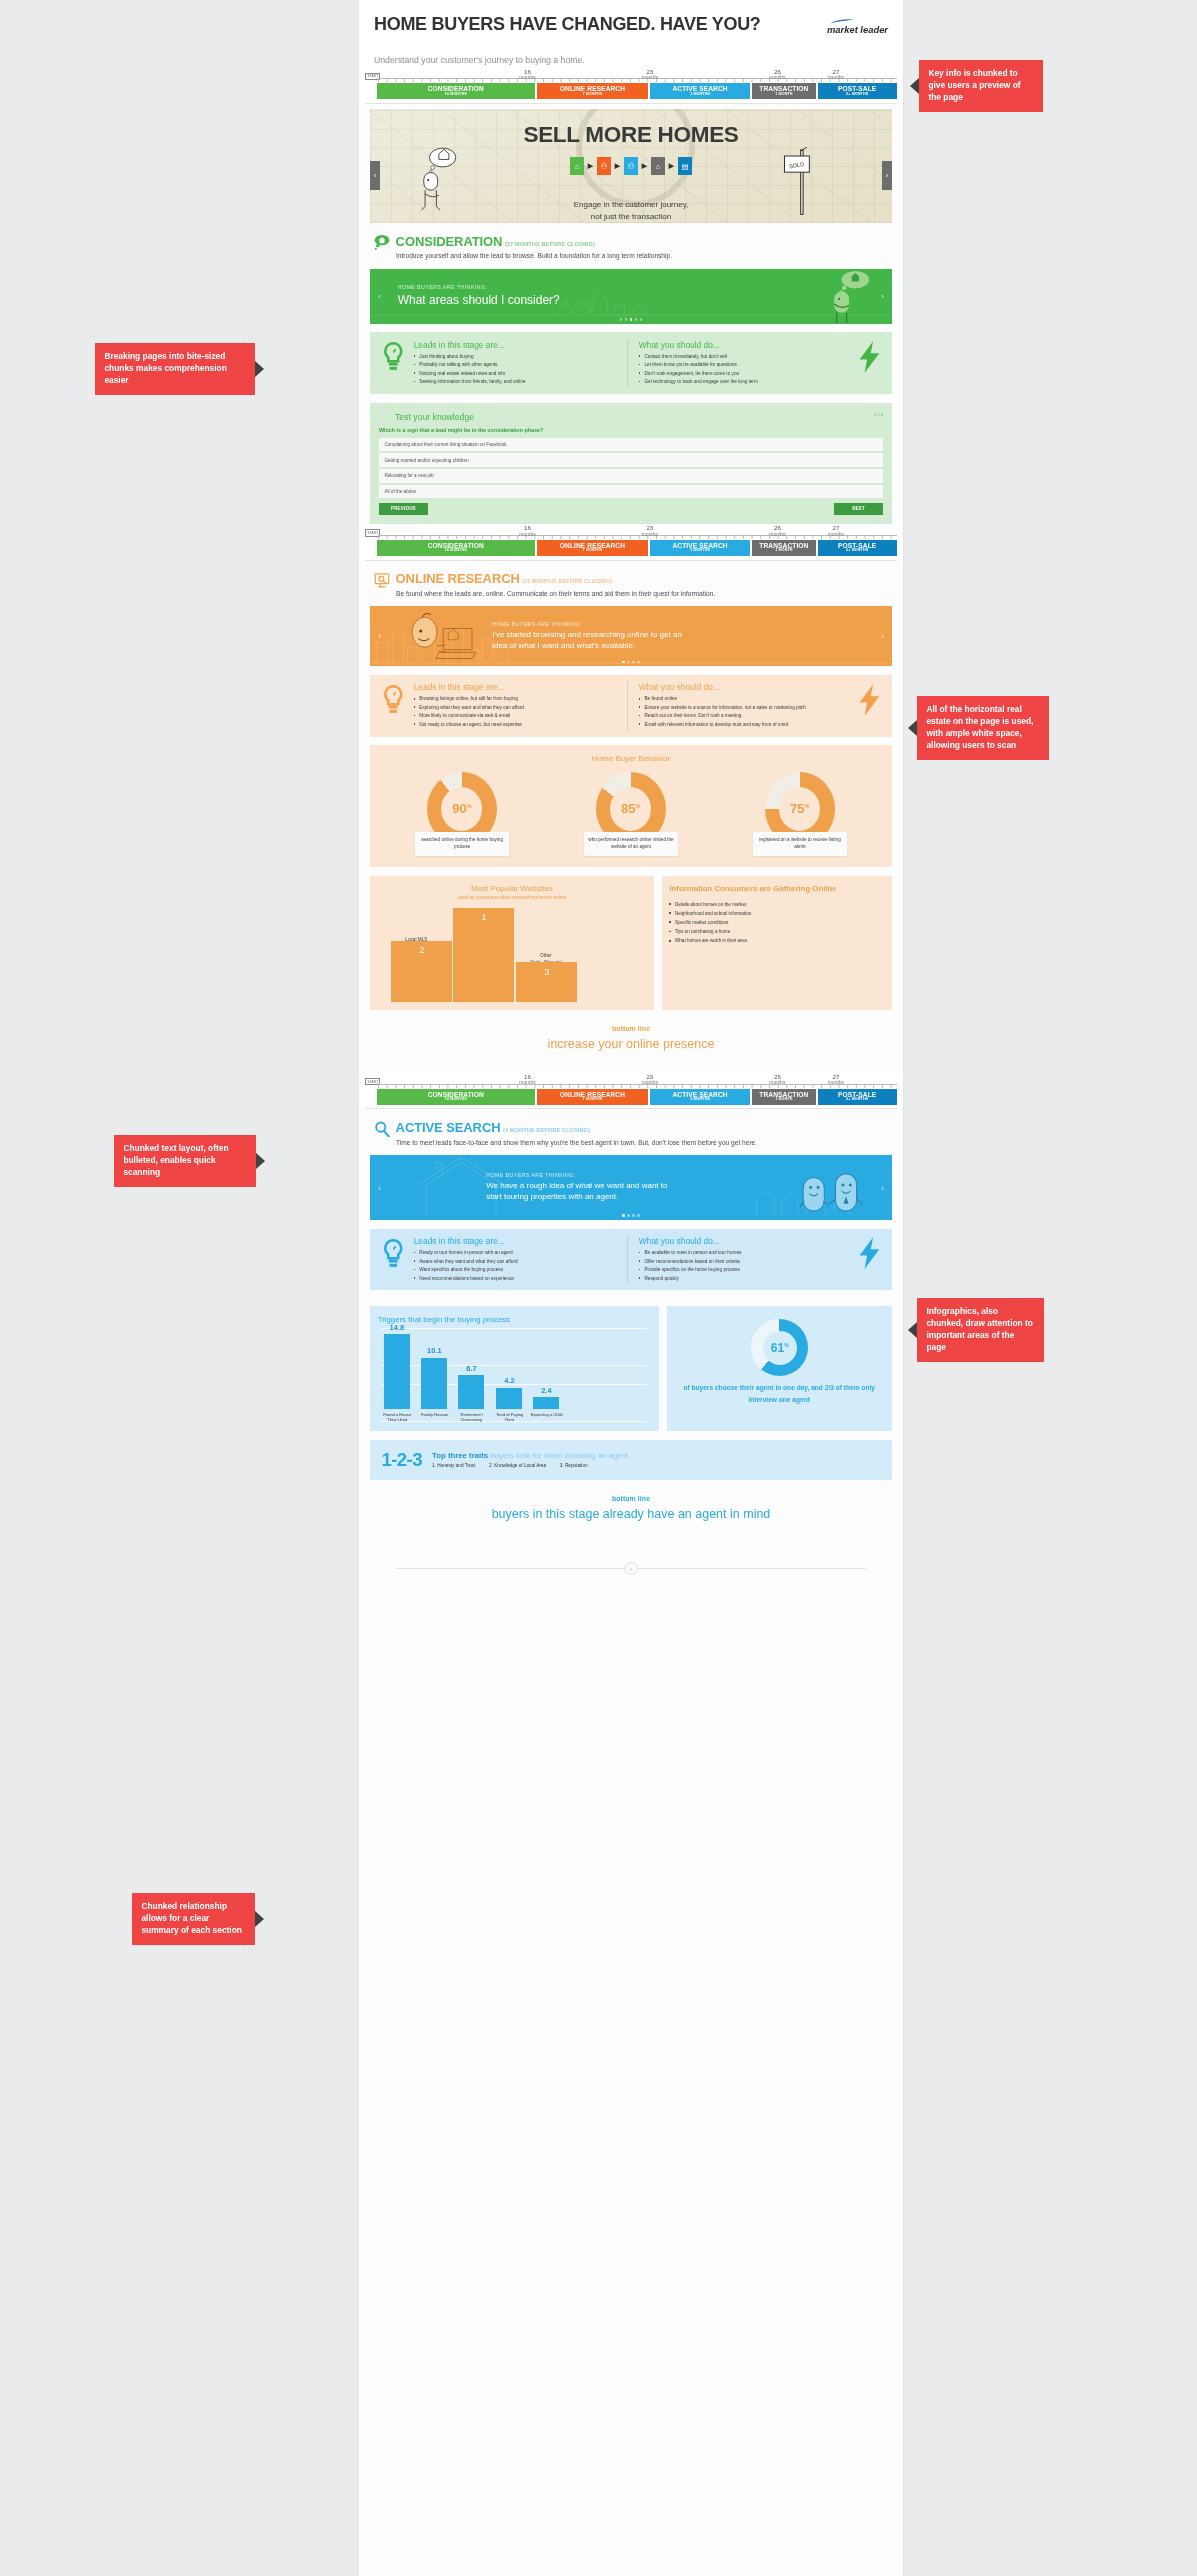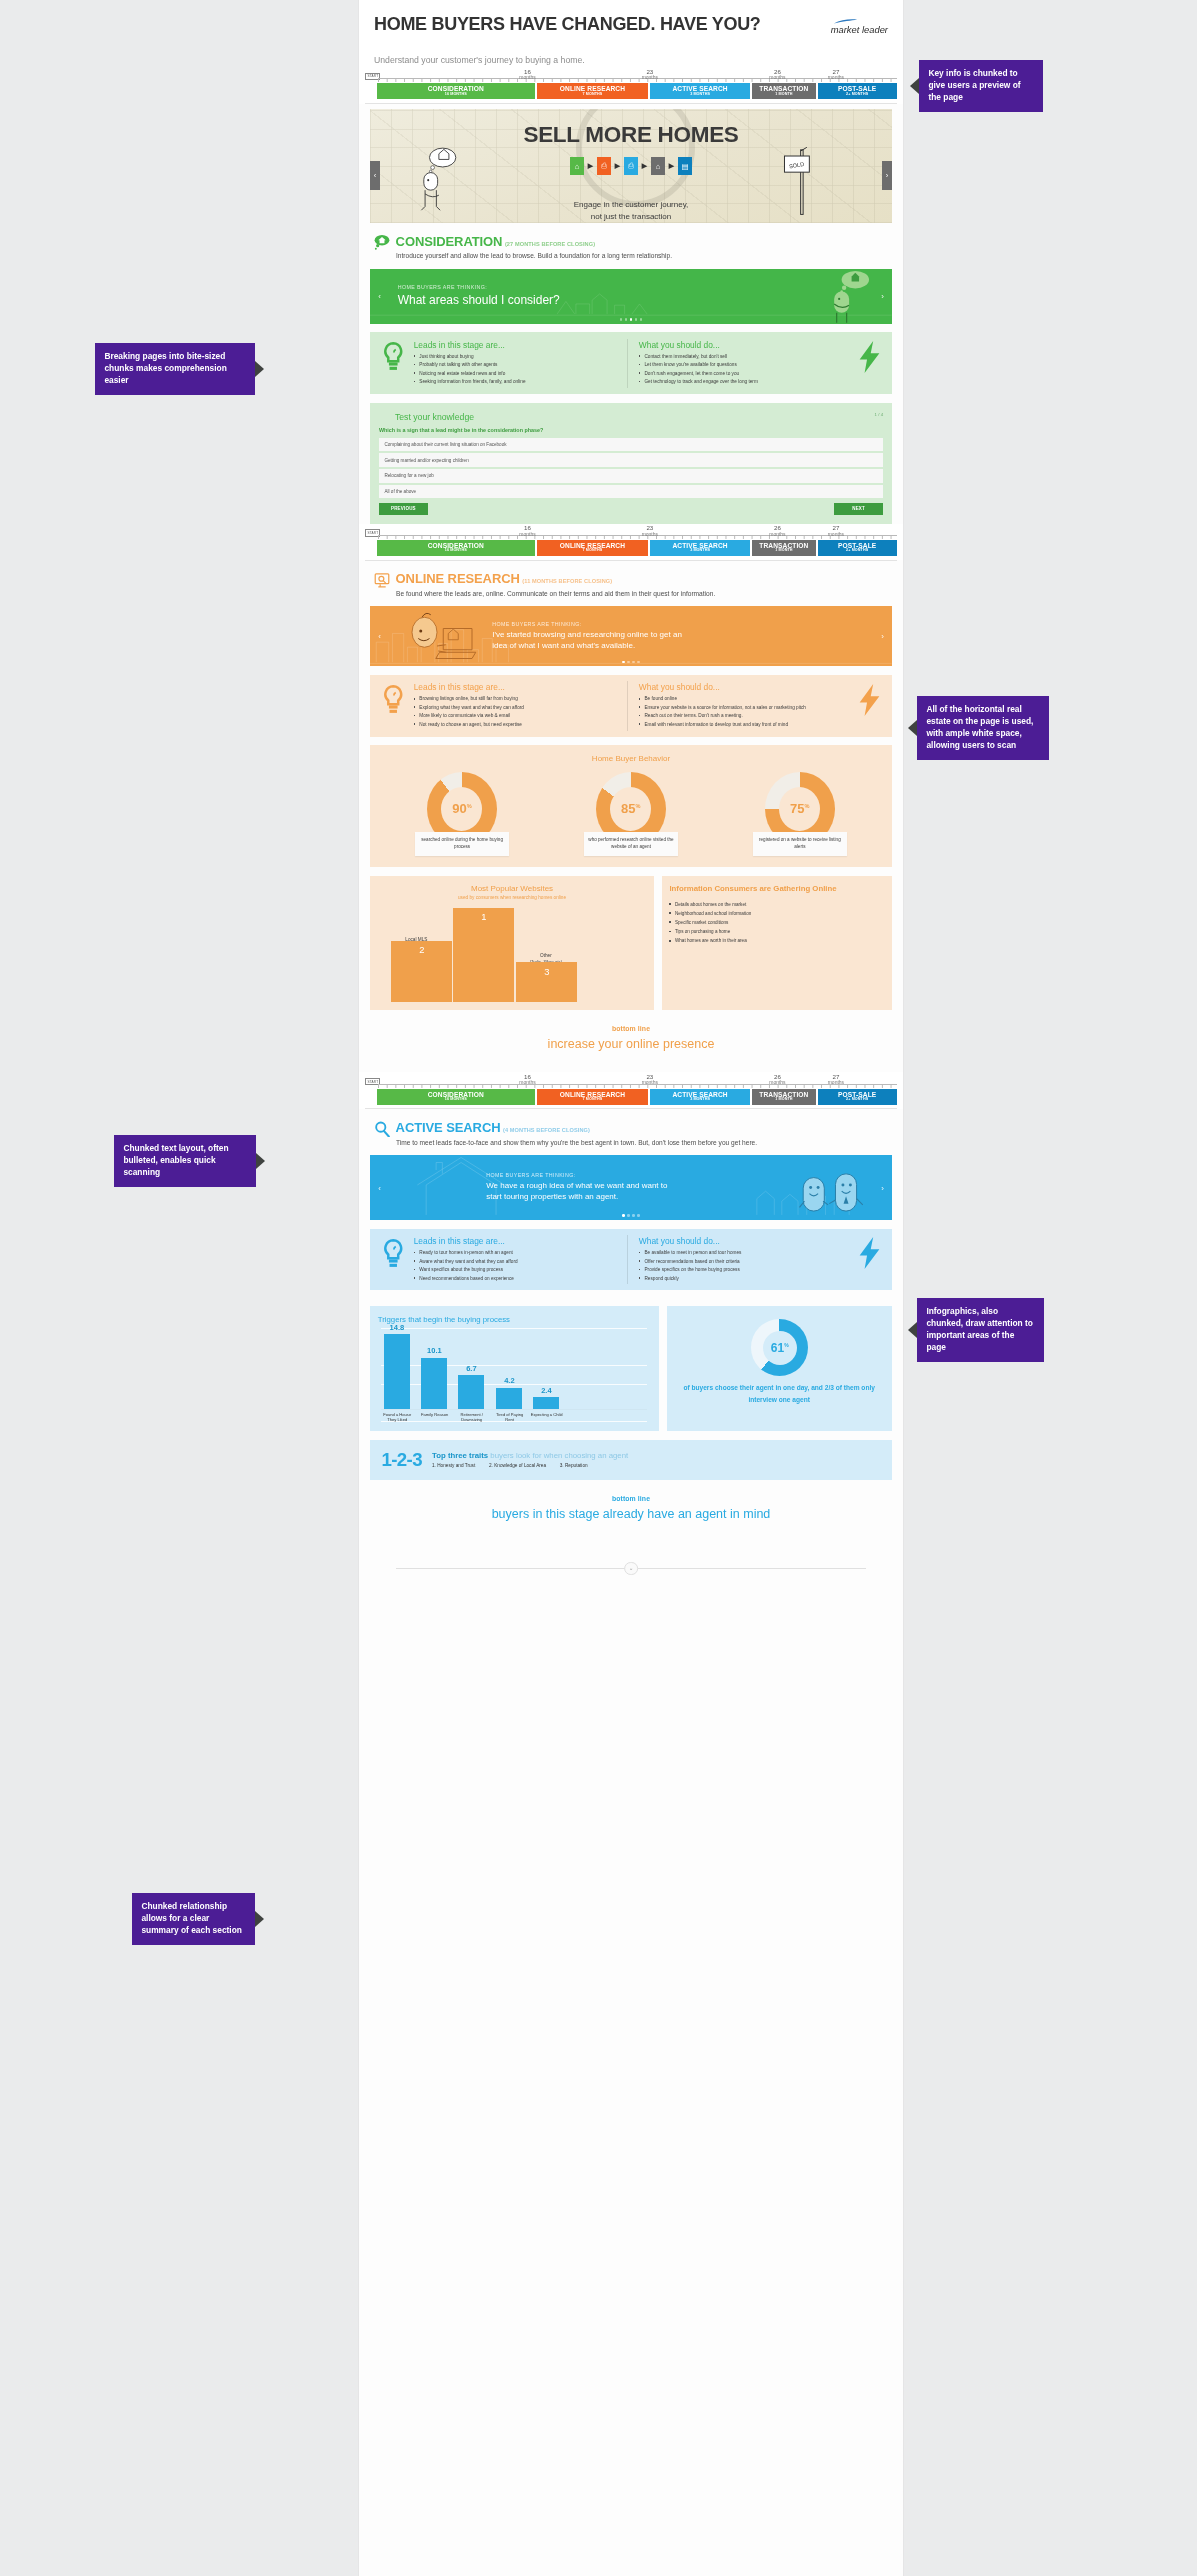--- a/index.html
+++ b/index.html
@@ -11,21 +11,21 @@
     position:absolute; left:359px; top:0; width:544px; min-height:2576px;
     background:#fdfdfd;
     box-shadow:0 0 0 0.6px #e2e2e2;
   }
 
   
   .hdr { padding:13.7px 15px 2.5px 15px; background:#fff; }
   .hdr h1 { font-size:18px; font-weight:bold; color:#333; letter-spacing:-0.3px;
             display:inline-block; }
   .brand { float:right; text-align:right; margin-top:5px; }
-  .brand .bname { font-size:9.4px; font-style:italic; color:#2b2b2b; font-weight:normal;}
+  .brand .bname { font-size:9.4px; font-style:italic; color:#2b2b2b; font-weight:bold;}
   .brand .swoosh { display:block; height:5px; }
   .hdr h2 { font-size:8.7px; color:#8d8d8d; font-weight:normal; margin-top:20px; clear:both;}
 
   
   .tl-wrap { background:#fff; padding:2.5px 0 0 0; position:relative; }
   .tl-ticks { position:relative; height:13.7px; margin:0 6.2px; }
   .tl-ruler { position:absolute; left:12.5px; right:0; top:8.7px; height:5px;
               border-top:0.6px solid #b9b9b9;
               background-image:repeating-linear-gradient(to right,#b9b9b9 0 0.6px,transparent 0.6px 8.7px);
               background-size:8.7px 3.1px; background-repeat:repeat-x; background-position:0 0;}
@@ -184,21 +184,21 @@
   .strip .traits{display:flex;gap:13.7px;margin-top:3.1px;}
   .strip .traits span{font-size:4.7px;color:#333;}
 
   .divider{margin:17.5px 37px 0 37px;position:relative;height:18.7px;}
   .divider:before{content:"";position:absolute;top:8.7px;left:0;right:0;height:0.6px;background:#e0e0e0;}
   .divider .circ{position:absolute;left:50%;transform:translateX(-50%);top:2.5px;width:13.7px;height:13.7px;
                  border-radius:50%;background:#fafafa;border:0.6px solid #e0e0e0;
                  display:flex;align-items:center;justify-content:center;font-size:5.6px;color:#aaa;}
 
   
-  .callout { position:absolute; background:#4c1d95; color:#fff; padding:8px 9.4px;
+  .callout { position:absolute; background:#ef4444; color:#fff; padding:8px 9.4px;
              font-size:8.4px; font-weight:bold; line-height:1.42; z-index:40; }
   .callout .tip { position:absolute; width:0; height:0; }
   .callout.left .tip { right:-9.4px; top:50%; margin-top:-8px;
       border-top:8px solid transparent; border-bottom:8px solid transparent;
       border-left:9.4px solid #3f4240; }
   .callout.right .tip { left:-9.4px; top:50%; margin-top:-8px;
       border-top:8px solid transparent; border-bottom:8px solid transparent;
       border-right:9.4px solid #3f4240; }
 </style>
 </head>

